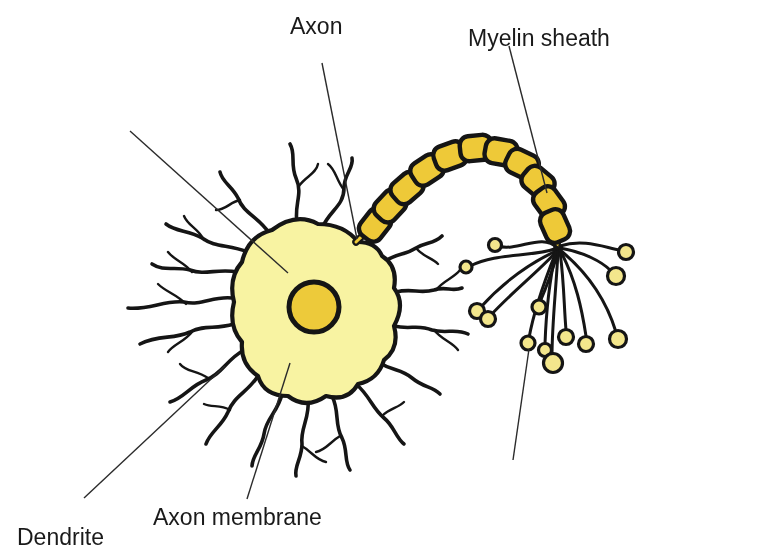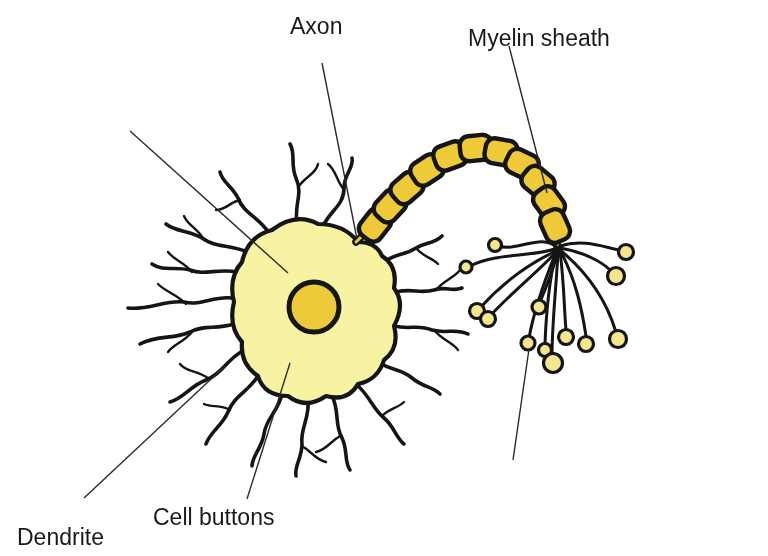--- a/index.html
+++ b/index.html
@@ -136,14 +136,14 @@
       <line class="leader" x1="130" y1="131" x2="288" y2="273"></line>
       <line class="leader" x1="84" y1="498" x2="225" y2="366"></line>
       <line class="leader" x1="247" y1="499" x2="290" y2="363"></line>
       <line class="leader" x1="513" y1="460" x2="529" y2="349"></line>
     </g>
   </svg>
 
   <div class="lbl" id="lbl-axon">Axon</div>
   <div class="lbl" id="lbl-myelin">Myelin sheath</div>
   <div class="lbl" id="lbl-dendrite">Dendrite</div>
-  <div class="lbl" id="lbl-membrane">Cell buttons</div>
+  <div class="lbl" id="lbl-membrane">Axon membrane</div>
 </div>
 
 </body></html>

